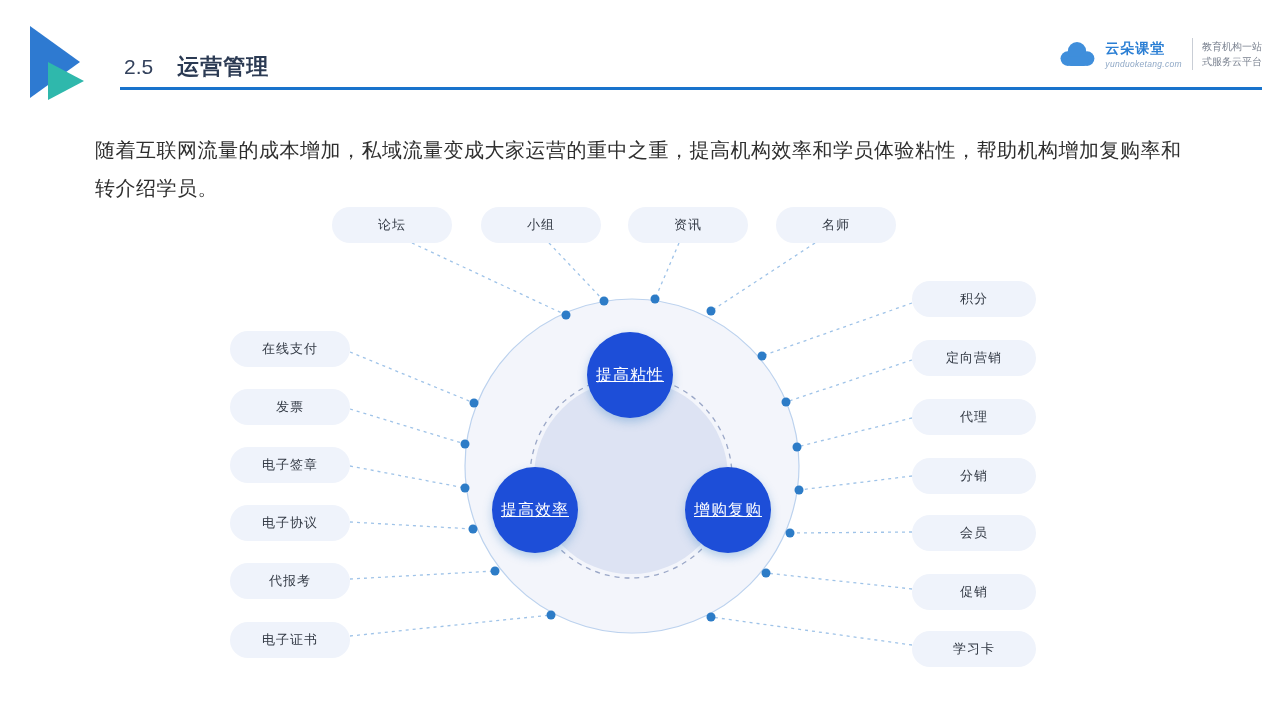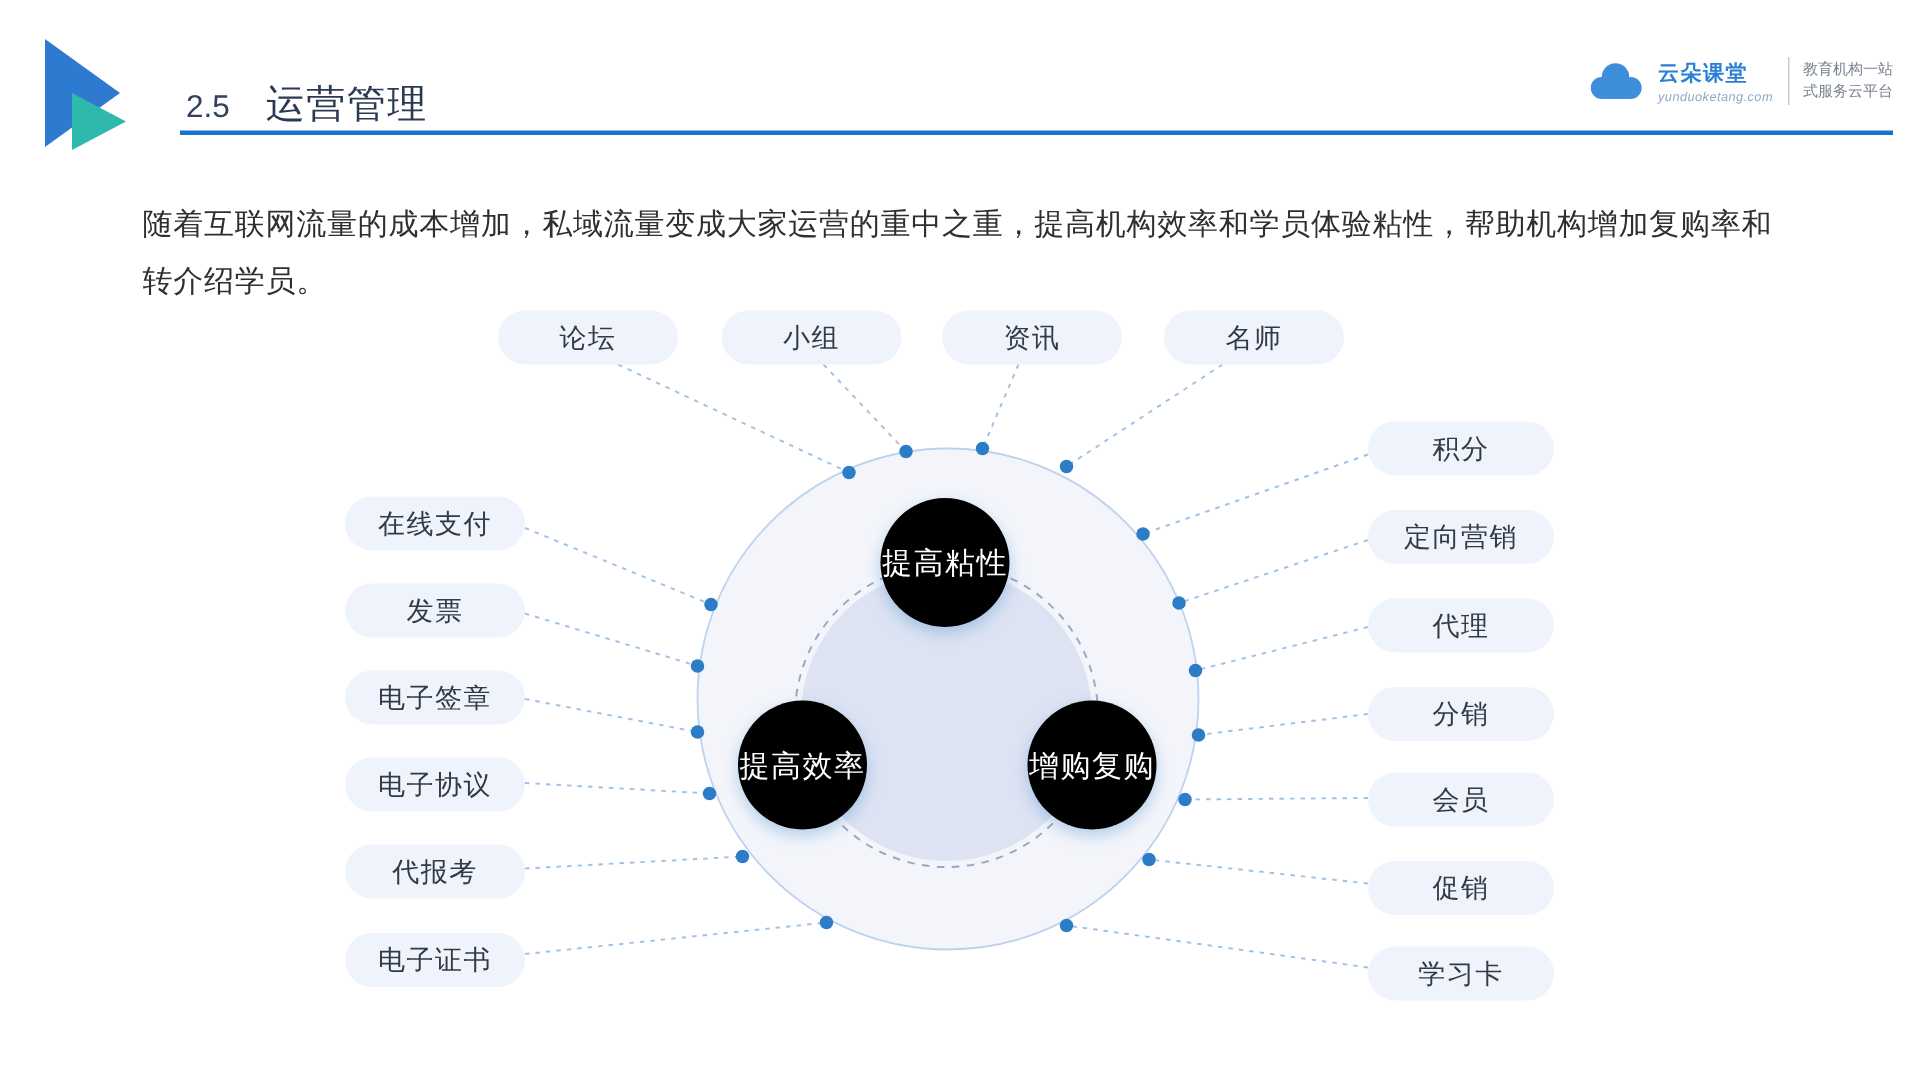--- a/index.html
+++ b/index.html
@@ -13,21 +13,21 @@
     overflow: hidden;
   }
 
   
   .logo-mark { position: absolute; left: 28px; top: 24px; }
   .title-row {
     position: absolute; left: 124px; top: 52px;
     display: flex; align-items: baseline; gap: 24px;
   }
   .section-number { font-size: 21px; font-weight: 400; color: #33415c; }
-  .page-title { font-size: 26px; font-weight: 400; color: #2b3a53; letter-spacing: 1px; }
+  .page-title { font-size: 22px; font-weight: 700; color: #2b3a53; letter-spacing: 1px; }
   .title-rule {
     position: absolute; left: 120px; top: 87px;
     width: 1142px; height: 3px; background: #1873cc;
   }
 
   .brand { position: absolute; right: 18px; top: 38px; display: flex; align-items: center; }
   .brand-main { display: flex; flex-direction: column; align-items: flex-start; margin-left: 6px; }
   .brand-name { font-size: 14px; font-weight: 700; color: #2b7fd4; letter-spacing: 1px; }
   .brand-domain { font-size: 8.5px; color: #8fa8c6; margin-top: 1px; letter-spacing: 0.3px; font-style: italic; }
   .brand-divider { width: 1px; height: 32px; background: #c9ced6; margin: 0 9px 0 10px; }
@@ -42,33 +42,33 @@
   
   .diagram { position: absolute; left: 0; top: 0; width: 1280px; height: 720px; }
   .connectors { position: absolute; left: 0; top: 0; }
 
   .pill {
     position: absolute;
     height: 36px;
     background: #eff3fb;
     border-radius: 18px;
     display: flex; align-items: center; justify-content: center;
-    font-size: 18px; color: #333a45; letter-spacing: 1px;
+    font-size: 13px; color: #333a45; letter-spacing: 1px;
   }
   .pill.top, .pill.left { width: 120px; }
   .pill.right { width: 124px; }
 
   .node {
     position: absolute;
     width: 86px; height: 86px;
     border-radius: 50%;
-    background: #000000;
+    background: #1d4ed8;
     box-shadow: 0 4px 10px rgba(58,132,198,0.35);
     display: flex; align-items: center; justify-content: center;
-    color: #ffffff; font-size: 20px; letter-spacing: 1px;
+    color: #ffffff; font-size: 16px; letter-spacing: 1px; text-decoration: underline;
   }
 </style>
 </head>
 <body>
 
 <div class="slide">
 
   <svg class="logo-mark" width="62" height="78" viewBox="0 0 62 78">
     <polygon points="2,2 2,74 52,38" fill="#2e7ad1"></polygon>
     <polygon points="20,38 20,76 56,57" fill="#2fb8ac"></polygon>

